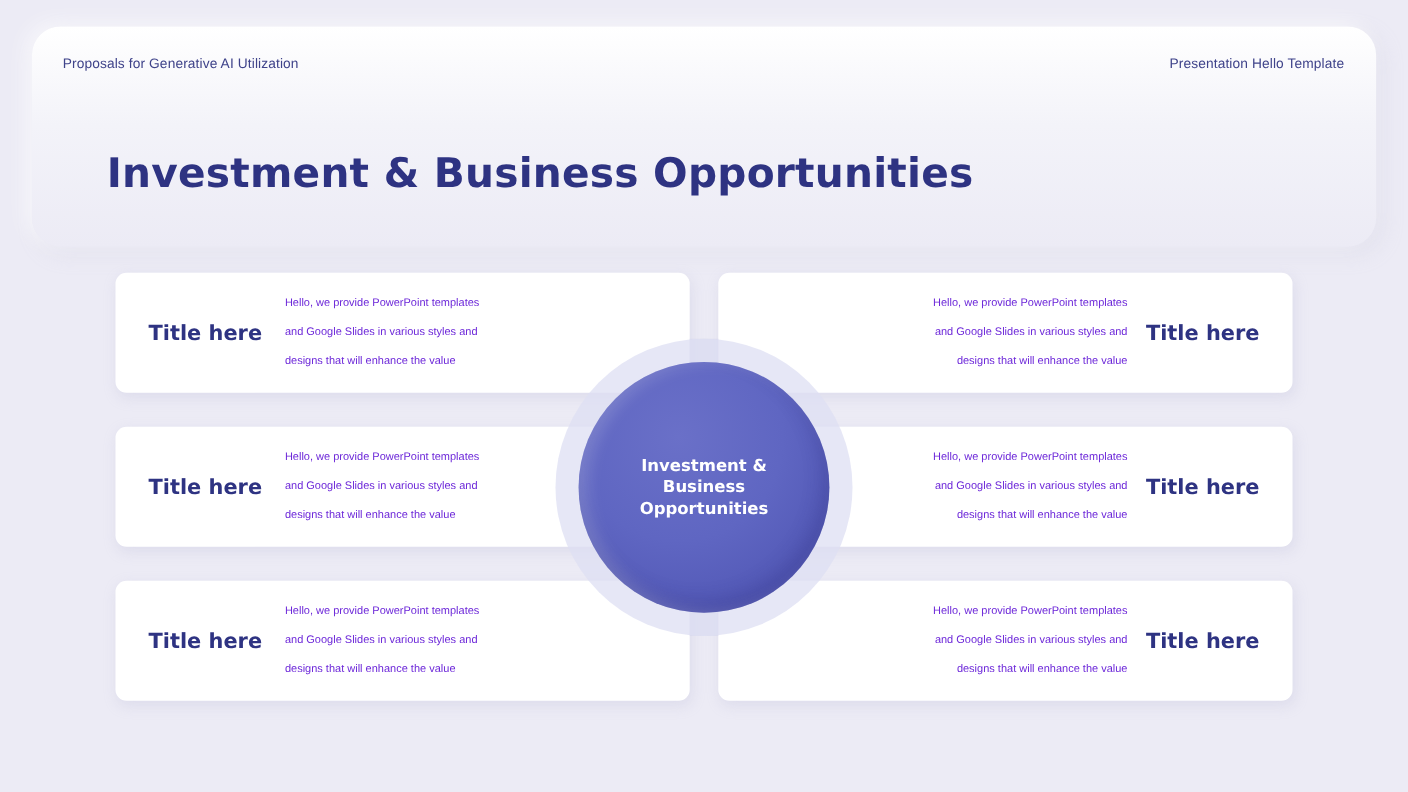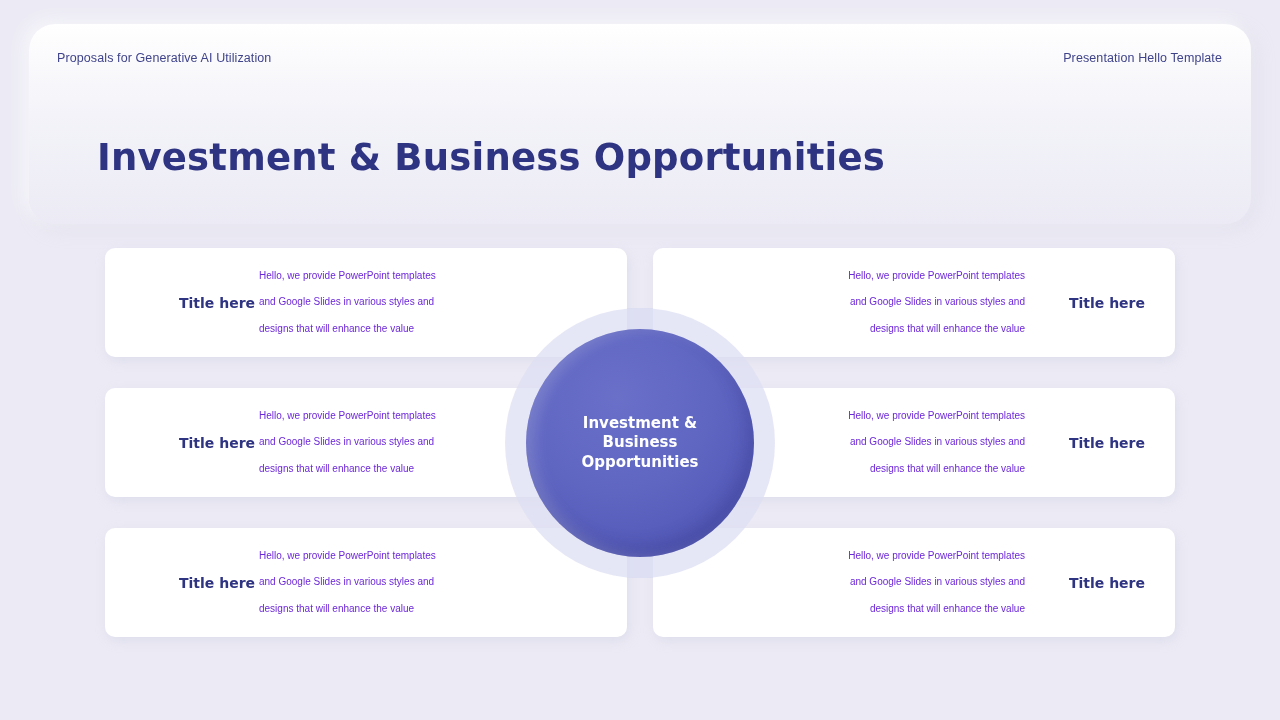--- a/index.html
+++ b/index.html
@@ -23,21 +23,21 @@
     position: absolute; left: 97px; top: 136px; margin: 0;
     font-size: 37px; font-weight: bold; color: #2e3382; letter-spacing: 0.2px;
     font-family: "DejaVu Sans", sans-serif;
   }
   .card {
     position: absolute; width: 522px; height: 109px; background: #ffffff;
     border-radius: 10px; box-shadow: 2px 4px 12px rgba(180,180,210,0.25);
   }
   .card .c-title {
     position: absolute; top: 50%; transform: translateY(-50%);
-    font-family: "DejaVu Sans", sans-serif; font-weight: bold; font-size: 14px; color: #2e3382; margin-left: 44px;
+    font-family: "DejaVu Sans", sans-serif; font-weight: bold; font-size: 19px; color: #2e3382;
   }
   .card .c-desc {
     position: absolute; top: 50%; transform: translateY(-50%);
     font-size: 10px; line-height: 26.5px; color: #6d28d9; white-space: nowrap;
   }
   .card.left .c-title { left: 30px; }
   .card.left .c-desc { left: 154px; text-align: left; }
   .card.right .c-title { right: 30px; }
   .card.right .c-desc { right: 150px; text-align: right; }
 

